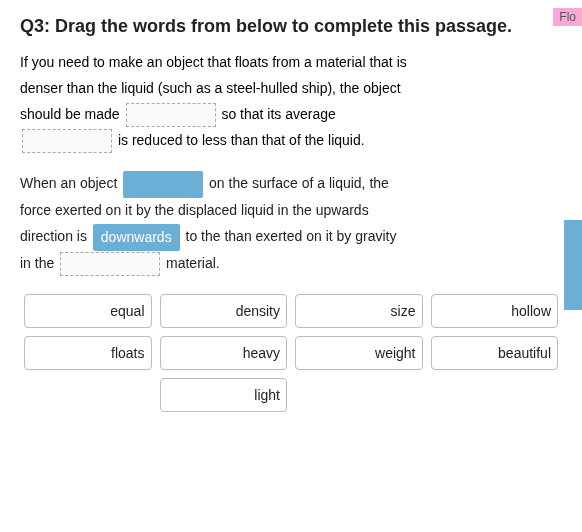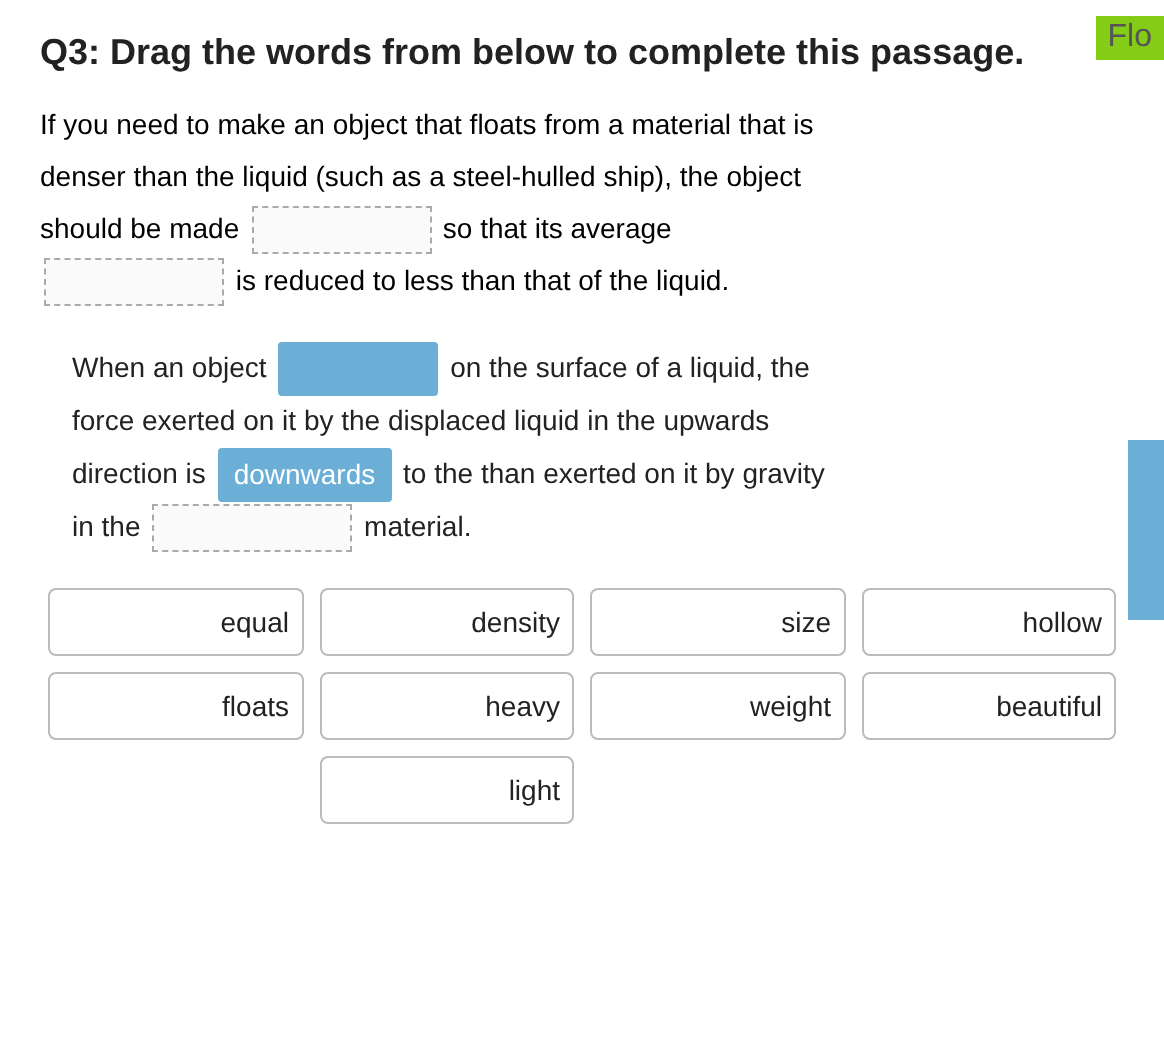--- a/index.html
+++ b/index.html
@@ -15,23 +15,23 @@
       background: #ffffff;
       width: 582px;
       min-height: 532px;
       padding: 16px 20px 16px 20px;
       position: relative;
     }
     .top-right-indicator {
       position: absolute;
       top: 8px;
       right: 0;
-      background: #84cc16;
+      background: #f9a8d4;
       color: #555;
-      font-size: 16px;
+      font-size: 12px;
       padding: 2px 6px;
     }
     .question-title {
       font-size: 18px;
       font-weight: bold;
       color: #222;
       margin-bottom: 14px;
     }
     .passage-block {
       font-size: 14px;
@@ -46,21 +46,20 @@
       height: 24px;
       vertical-align: middle;
       background: #fafafa;
       margin: 0 2px;
     }
     .when-block {
       font-size: 14px;
       color: #222;
       line-height: 1.7;
       margin-bottom: 10px;
-      margin-left: 16px;
     }
     .when-line {
       display: block;
       line-height: 1.8;
     }
     .inline-filled {
       display: inline-block;
       background: #6baed6;
       color: #fff;
       font-size: 14px;

